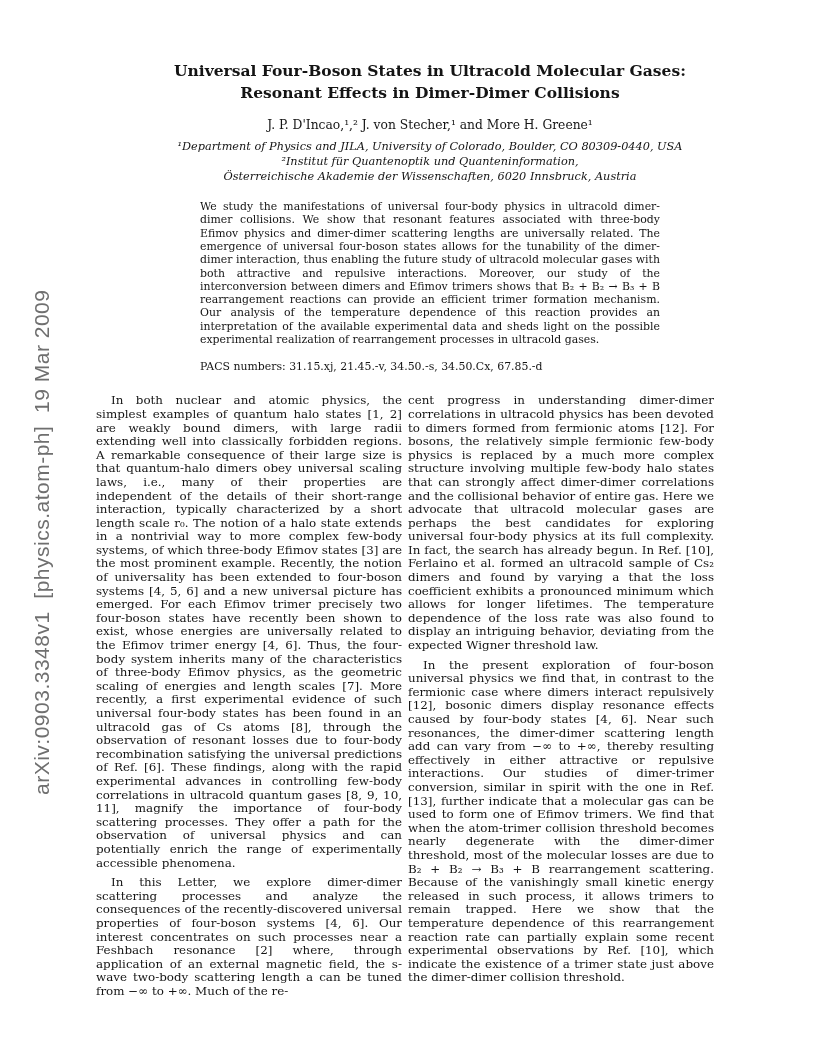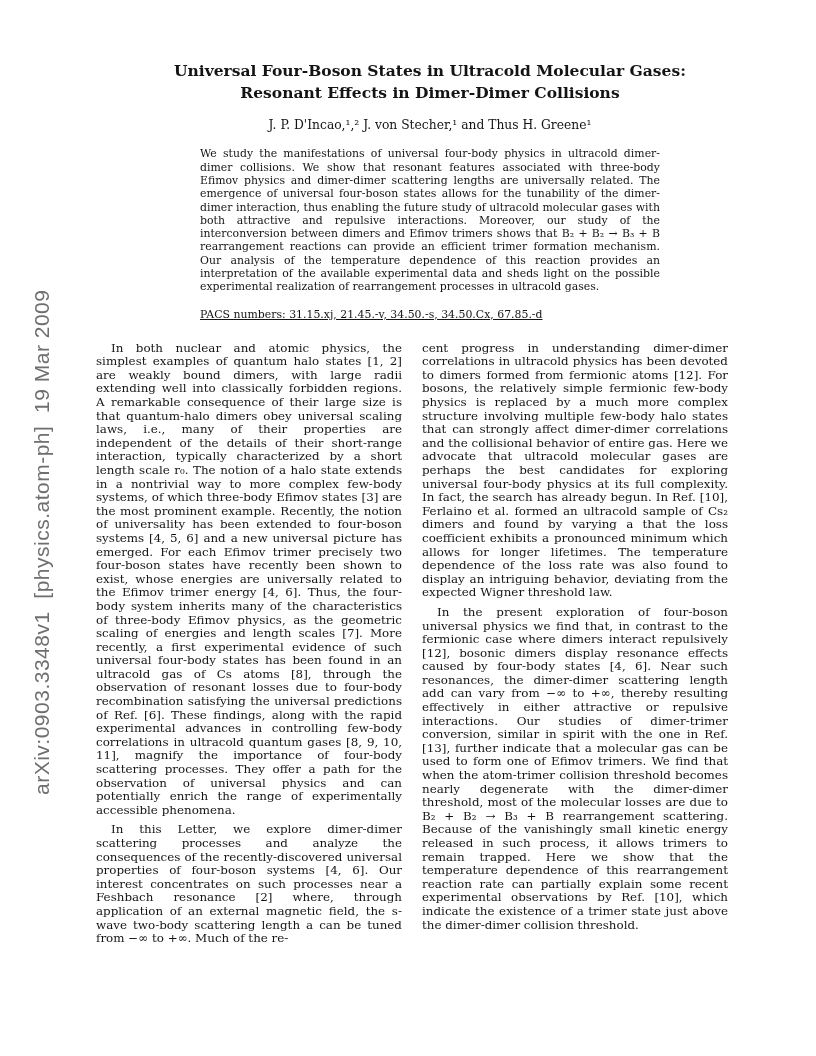--- a/index.html
+++ b/index.html
@@ -47,45 +47,50 @@
     line-height: 1.32;
   }
 
   .abstract { width: 460px; margin: 15px auto 16px auto; }
   .abstract-text {
     font-size: 10.9px;
     line-height: 1.22;
     text-align: justify;
     margin: 0;
   }
-  .pacs { font-size: 10.9px; margin: 14px 0 0 0; text-decoration: underline; }
+  .pacs { font-size: 10.9px; margin: 14px 0 0 0; }
 
-  .columns { display: flex; gap: 20px; margin-top: 21px; }
+  .columns { display: flex; gap: 6px; margin-top: 21px; }
   .col {
     width: 306px;
     font-size: 11.9px;
     line-height: 13.6px;
     text-align: justify;
   }
   .para { margin: 0 0 6px 0; }
   .indent { text-indent: 15px; }
 </style>
 </head>
 <body>
 
 <div class="page">
 
   <div class="watermark">arXiv:0903.3348v1  [physics.atom-ph]  19 Mar 2009</div>
 
   <div class="content">
 
     <h1 class="title">Universal Four-Boson States in Ultracold Molecular Gases: Resonant Effects in Dimer-Dimer Collisions</h1>
 
-    <div class="authors">J. P. D'Incao,¹,² J. von Stecher,¹ and Thus H. Greene¹</div>
+    <div class="authors">J. P. D'Incao,¹,² J. von Stecher,¹ and More H. Greene¹</div>
 
+    <div class="affiliations">
+      <div class="aff">¹Department of Physics and JILA, University of Colorado, Boulder, CO 80309-0440, USA</div>
+      <div class="aff">²Institut für Quantenoptik und Quanteninformation,</div>
+      <div class="aff">Österreichische Akademie der Wissenschaften, 6020 Innsbruck, Austria</div>
+    </div>
 
     <div class="abstract">
       <p class="abstract-text">We study the manifestations of universal four-body physics in ultracold dimer-dimer collisions. We show that resonant features associated with three-body Efimov physics and dimer-dimer scattering lengths are universally related. The emergence of universal four-boson states allows for the tunability of the dimer-dimer interaction, thus enabling the future study of ultracold molecular gases with both attractive and repulsive interactions. Moreover, our study of the interconversion between dimers and Efimov trimers shows that B₂ + B₂ → B₃ + B rearrangement reactions can provide an efficient trimer formation mechanism. Our analysis of the temperature dependence of this reaction provides an interpretation of the available experimental data and sheds light on the possible experimental realization of rearrangement processes in ultracold gases.</p>
       <p class="pacs">PACS numbers: 31.15.xj, 21.45.-v, 34.50.-s, 34.50.Cx, 67.85.-d</p>
     </div>
 
     <div class="columns">
 
       <div class="col">
         <p class="para indent">In both nuclear and atomic physics, the simplest examples of quantum halo states [1, 2] are weakly bound dimers, with large radii extending well into classically forbidden regions. A remarkable consequence of their large size is that quantum-halo dimers obey universal scaling laws, i.e., many of their properties are independent of the details of their short-range interaction, typically characterized by a short length scale r₀. The notion of a halo state extends in a nontrivial way to more complex few-body systems, of which three-body Efimov states [3] are the most prominent example. Recently, the notion of universality has been extended to four-boson systems [4, 5, 6] and a new universal picture has emerged. For each Efimov trimer precisely two four-boson states have recently been shown to exist, whose energies are universally related to the Efimov trimer energy [4, 6]. Thus, the four-body system inherits many of the characteristics of three-body Efimov physics, as the geometric scaling of energies and length scales [7]. More recently, a first experimental evidence of such universal four-body states has been found in an ultracold gas of Cs atoms [8], through the observation of resonant losses due to four-body recombination satisfying the universal predictions of Ref. [6]. These findings, along with the rapid experimental advances in controlling few-body correlations in ultracold quantum gases [8, 9, 10, 11], magnify the importance of four-body scattering processes. They offer a path for the observation of universal physics and can potentially enrich the range of experimentally accessible phenomena.</p>

